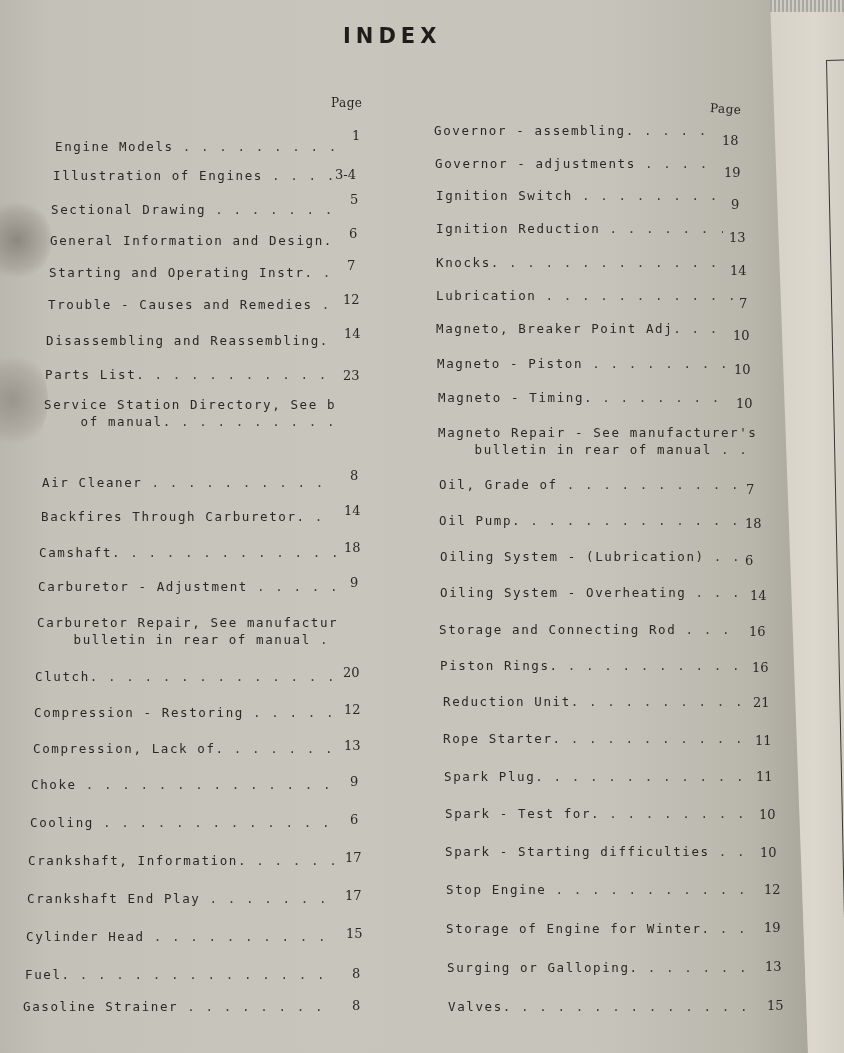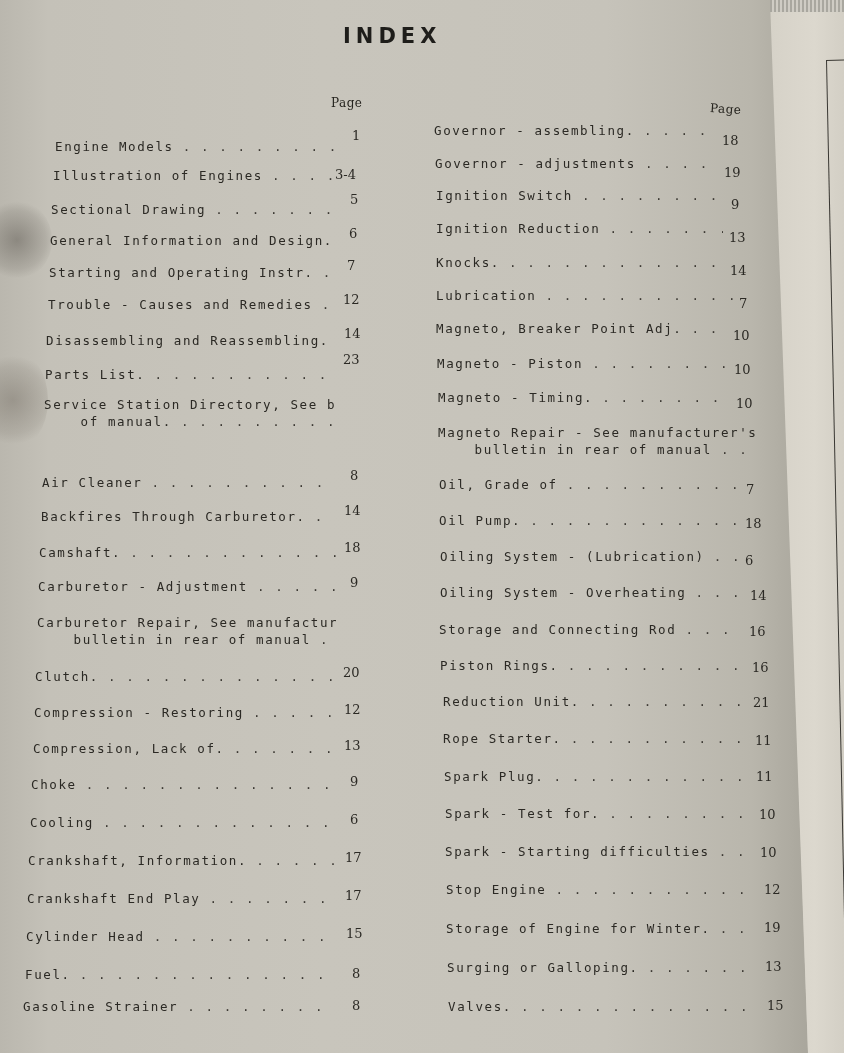--- a/index.html
+++ b/index.html
@@ -77,21 +77,21 @@
     <div class="pnum" style="left: 350px; top: 192px;">5</div>
     <div class="entry" style="left: 50px; top: 232px; max-width: 286px; overflow: hidden;"><span>General Information and Design.</span><span class="dots"> . . . .</span></div>
     <div class="pnum" style="left: 349px; top: 226px;">6</div>
     <div class="entry" style="left: 49px; top: 264px; max-width: 287px; overflow: hidden;"><span>Starting and Operating Instr.</span><span class="dots"> . . . . .</span></div>
     <div class="pnum" style="left: 347px; top: 258px;">7</div>
     <div class="entry" style="left: 48px; top: 296px; max-width: 288px; overflow: hidden;"><span>Trouble - Causes and Remedies</span><span class="dots"> . . . . .</span></div>
     <div class="pnum" style="left: 343px; top: 292px;">12</div>
     <div class="entry" style="left: 46px; top: 332px; max-width: 290px; overflow: hidden;"><span>Disassembling and Reassembling.</span><span class="dots"> . . . .</span></div>
     <div class="pnum" style="left: 344px; top: 326px;">14</div>
     <div class="entry" style="left: 45px; top: 366px; max-width: 291px; overflow: hidden;"><span>Parts List.</span><span class="dots"> . . . . . . . . . . . . . .</span></div>
-    <div class="pnum" style="left: 343px; top: 352px;">23</div>
+    <div class="pnum" style="left: 343px; top: 368px;">23</div>
     <div class="entry" style="left: 44px; top: 396px; max-width: 292px; overflow: hidden;"><span>Service Station Directory, See back</span>
     <span>of manual.</span><span class="dots"> . . . . . . . . . .</span></div>
     <div class="entry" style="left: 42px; top: 474px; max-width: 294px; overflow: hidden;"><span>Air Cleaner</span><span class="dots"> . . . . . . . . . . . . . .</span></div>
     <div class="pnum" style="left: 350px; top: 468px;">8</div>
     <div class="entry" style="left: 41px; top: 508px; max-width: 295px; overflow: hidden;"><span>Backfires Through Carburetor.</span><span class="dots"> . . . . .</span></div>
     <div class="pnum" style="left: 344px; top: 503px;">14</div>
     <div class="entry" style="left: 39px; top: 544px; max-width: 297px; overflow: hidden;"><span>Camshaft.</span><span class="dots"> . . . . . . . . . . . . . . .</span></div>
     <div class="pnum" style="left: 344px; top: 540px;">18</div>
     <div class="entry" style="left: 38px; top: 578px; max-width: 298px; overflow: hidden;"><span>Carburetor - Adjustment</span><span class="dots"> . . . . . . . .</span></div>
     <div class="pnum" style="left: 350px; top: 575px;">9</div>

